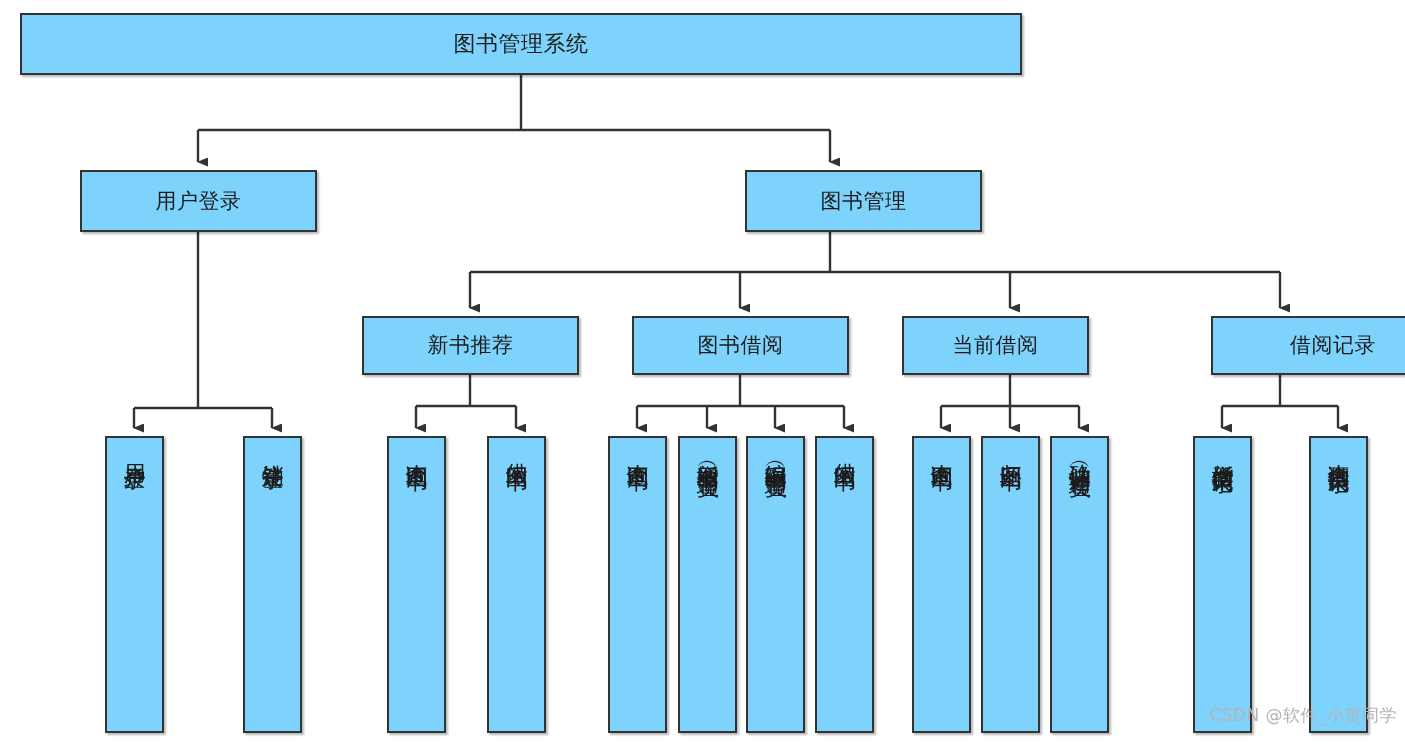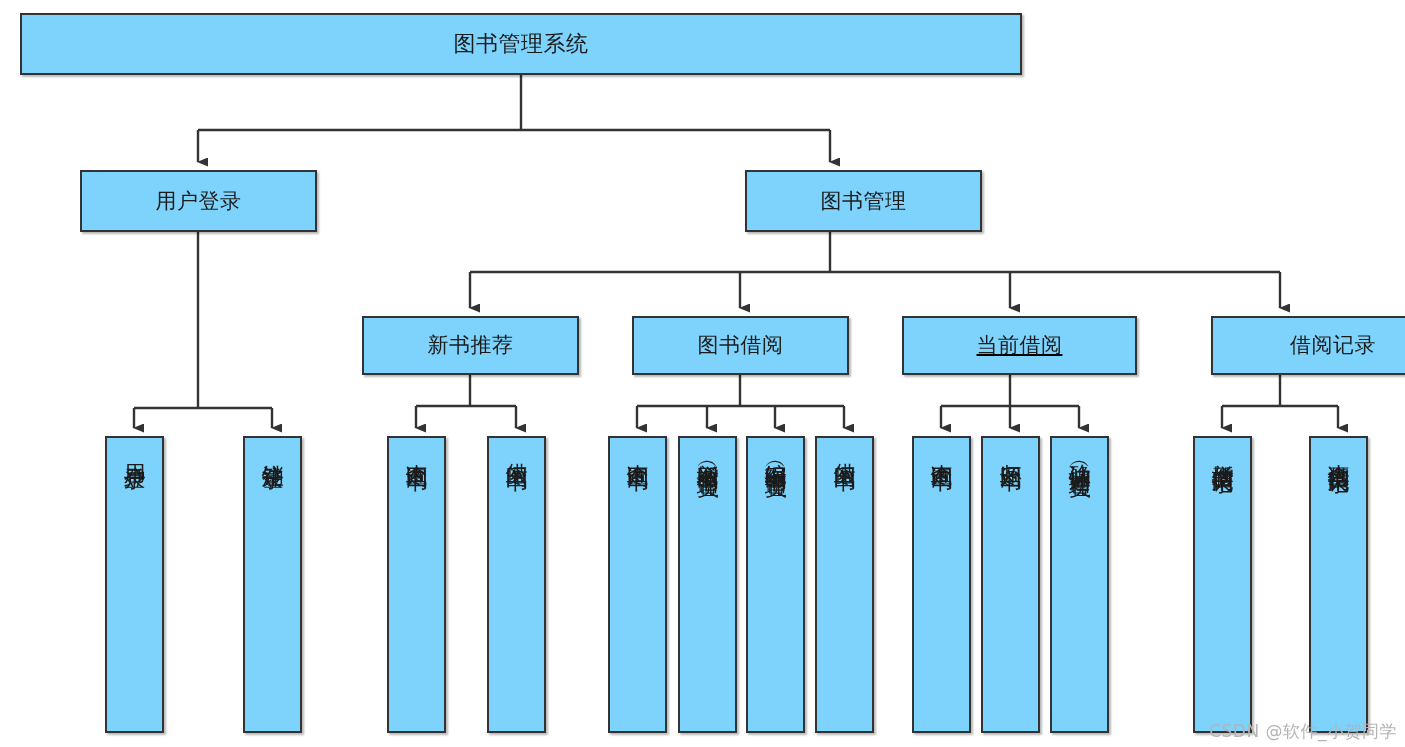--- a/index.html
+++ b/index.html
@@ -58,21 +58,21 @@
     line-height: 1.02;
     letter-spacing: 2px;
     white-space: nowrap;
   }
   .node.root .node-label {
     font-size: 22px;
   }
   #watermark {
     position: absolute;
     right: 8px;
-    bottom: 4px;
+    bottom: 20px;
     color: #b4b4b4;
     font-size: 17px;
     letter-spacing: 0.5px;
     white-space: nowrap;
     user-select: none;
   }
 </style>
 </head>
 <body>
 
@@ -138,21 +138,21 @@
   <div class="node" style="left:711px; top:170px; width:237px; height:62px;margin-left:34px;">
     <span class="node-label">图书管理</span>
   </div>
 
   <div class="node" style="left:632px; top:316px; width:217px; height:59px;">
     <span class="node-label">图书借阅</span>
   </div>
   <div class="node" style="left:362px; top:316px; width:217px; height:59px;">
     <span class="node-label">新书推荐</span>
   </div>
-  <div class="node" style="left:902px; top:316px; width:235px; height:59px;text-decoration:underline;">
+  <div class="node" style="left:902px; top:316px; width:187px; height:59px;">
     <span class="node-label">当前借阅</span>
   </div>
   <div class="node" style="left:1172px; top:316px; width:244px; height:59px;margin-left:39px;">
     <span class="node-label">借阅记录</span>
   </div>
 
   <div class="node vertical" style="left:105px; top:436px; width:59px; height:297px;">
     <span class="node-label">用户登录</span>
   </div>
   <div class="node vertical" style="left:243px; top:436px; width:59px; height:297px;">

